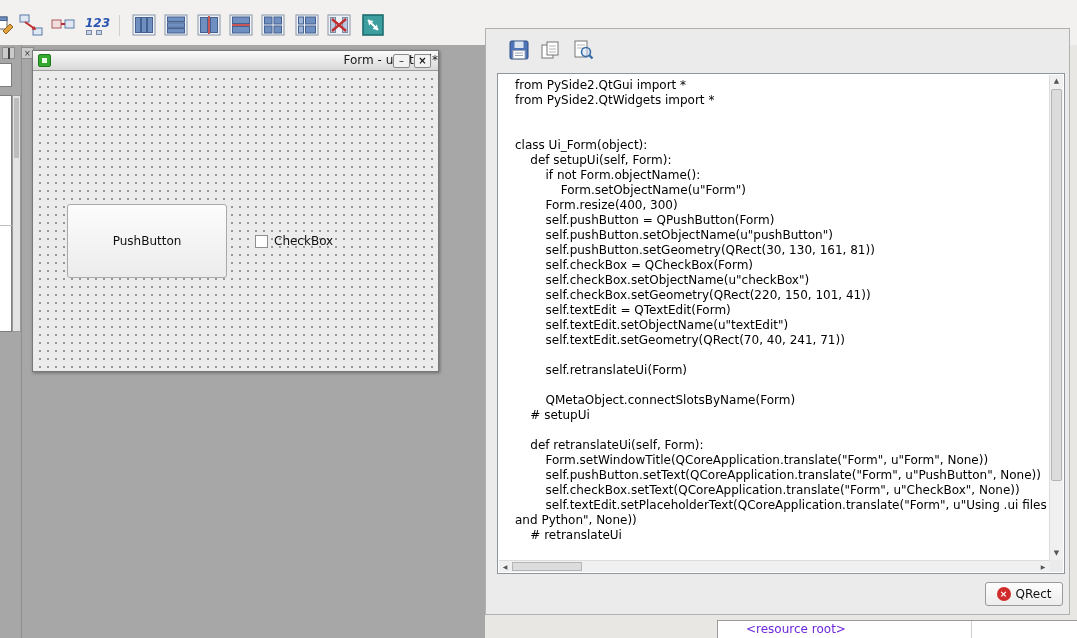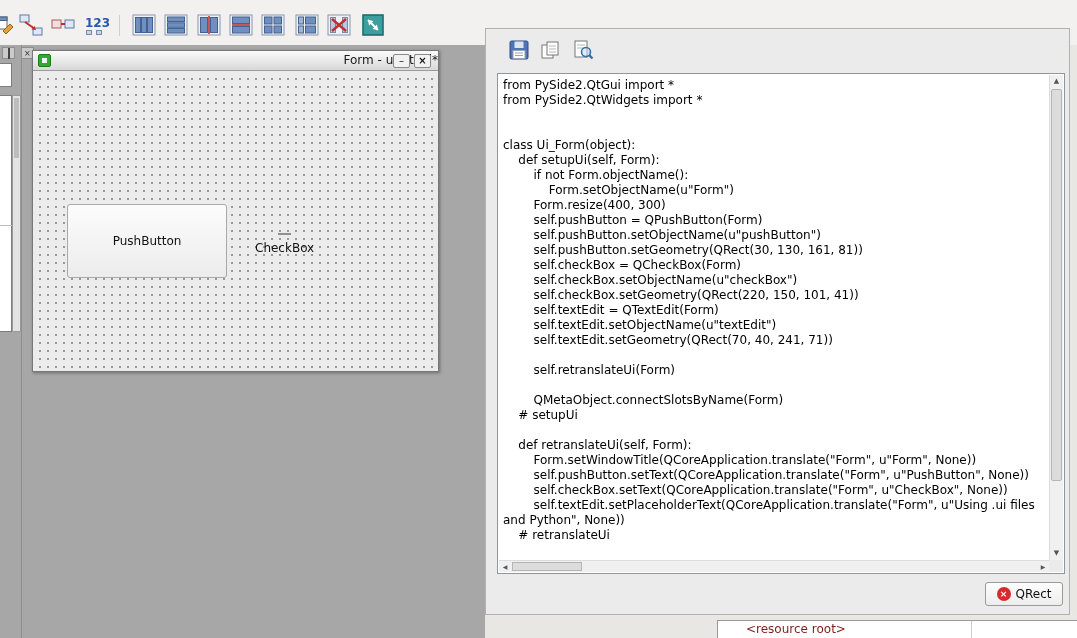--- a/index.html
+++ b/index.html
@@ -8,21 +8,21 @@
     position: relative; width: 1077px; height: 638px; overflow: hidden;
     background: #e9e7e3;
     font-family: "DejaVu Sans", "Liberation Sans", sans-serif;
     font-size: 12px; color: #111;
   }
 
   
   .topbar { position:absolute; left:0; top:0; width:1077px; height:45px; background:#f2f1ef; }
   .menubar { position:absolute; left:0; top:0; width:100%; height:9px; overflow:hidden; }
   .menu-item { position:absolute; top:-5px; color:#222; }
-  .ticon { position:absolute; top:12px; width:26px; height:26px; }
+  .ticon { position:absolute; top:12px; width:26px; height:26px;font-style:italic; }
   .ticon svg { display:block; }
   .tsep { position:absolute; top:15px; left:119px; width:1px; height:21px; background:#cfcfcf; }
   .tab-order-glyph { position:absolute; left:3px; top:4px; font-weight:bold; color:#2a55b0; font-size:12px; }
   .tab-order-sq { position:absolute; left:4px; bottom:3px; width:6px; height:5px; background:#c9d4e6; border:1px solid #7a8aa5; }
   .tab-order-sq2 { left:14px; }
 
   
   .mdi { position:absolute; left:0; top:45px; width:485px; height:593px; background:#a7a7a7; }
   .mdi-divider { position:absolute; left:21px; top:45px; width:1px; height:593px; background:#8f8f8f; }
   .dock-btns { position:absolute; left:2px; top:47px; }
@@ -57,50 +57,50 @@
   .textedit { position:absolute; left:0; top:0; right:0; bottom:0; background:#fdfdfd; border:1px solid #9f9f9f; }
   .placeholder { position:absolute; left:5px; top:3px; color:#9b9b9b; }
   .handle { position:absolute; width:7px; height:7px; background:#000080; }
   .h-nw{left:-5px;top:-5px}.h-n{left:50%;margin-left:-4px;top:-5px}.h-ne{right:-5px;top:-5px}
   .h-w{left:-5px;top:50%;margin-top:-4px}.h-e{right:-5px;top:50%;margin-top:-4px}
   .h-sw{left:-5px;bottom:-5px}.h-s{left:50%;margin-left:-4px;bottom:-5px}.h-se{right:-5px;bottom:-5px}
 
   .pushbutton { position:absolute; left:34px; top:132px; width:160px; height:74px;
                 background:linear-gradient(#fcfcfc,#ececec); border:1px solid #a9a9a9; border-radius:3px;
                 display:flex; align-items:center; justify-content:center; color:#111; }
-  .checkbox { position:absolute; left:222px; top:161px; height:16px; display:flex; align-items:center; gap:6px;flex-direction:column; }
+  .checkbox { position:absolute; left:222px; top:161px; height:16px; display:flex; align-items:center; gap:6px; }
   .cb-box { width:13px; height:13px; background:#fff; border:1px solid #8f8f8f; }
 
   
   .code-dialog { position:absolute; left:485px; top:28px; width:585px; height:587px;
                  background:#ebebeb; border:1px solid #b1b1b1; }
   .cd-icon { position:absolute; top:9px; width:24px; height:24px; cursor:pointer; }
   .code-box { position:absolute; left:11px; top:44px; width:568px; height:501px; background:#fff; border:1px solid #8f979e; }
   .code { margin:0; position:absolute; left:0; top:0; right:15px; bottom:13px; overflow:hidden;
-          padding:4px 2px 0 5px; font-family:"DejaVu Sans", "Liberation Sans", sans-serif;
+          padding:4px 2px 0 17px; font-family:"DejaVu Sans", "Liberation Sans", sans-serif;
           font-size:12px; line-height:15px; white-space:pre; color:#000; }
   .vscroll { position:absolute; top:1px; right:1px; bottom:13px; width:14px; background:#f0f0f0; border-left:1px solid #dcdcdc; }
   .vs-arrow { position:absolute; left:0; width:13px; height:13px; font-size:7px; color:#555; text-align:center; line-height:13px; }
   .vs-arrow.up { top:0; } .vs-arrow.down { bottom:0; }
   .vs-thumb { position:absolute; left:1px; top:14px; width:11px; height:392px; background:#dcdcdc; border:1px solid #b5b5b5; border-radius:2px; }
   .hscroll { position:absolute; left:1px; right:15px; bottom:1px; height:12px; background:#f0f0f0; border-top:1px solid #dcdcdc; }
   .hs-arrow { position:absolute; top:0; width:12px; height:11px; font-size:6px; color:#555; text-align:center; line-height:11px; }
   .hs-arrow.left { left:0; } .hs-arrow.right { right:0; }
   .hs-thumb { position:absolute; left:13px; top:1px; width:70px; height:9px; background:#dcdcdc; border:1px solid #b5b5b5; }
   .scroll-corner { position:absolute; right:1px; bottom:1px; width:14px; height:12px; background:#ebebeb; }
   .close-btn { position:absolute; left:499px; top:553px; width:78px; height:24px;
                background:linear-gradient(#fdfdfd,#ededed); border:1px solid #9a9a9a; border-radius:3px;
                display:flex; align-items:center; justify-content:center; gap:5px; cursor:pointer; }
   .close-badge { width:14px; height:14px; border-radius:50%; background:#d22d2d; color:#fff;
                  font-size:9px; line-height:14px; text-align:center; font-weight:bold; }
 
   
   .resource-panel { position:absolute; left:717px; top:620px; width:360px; height:18px; background:#fff;
                     border-top:1px solid #9a9a9a; border-left:1px solid #9a9a9a; }
-  .res-root { position:absolute; left:28px; top:1px; color:#7f1d1d; }
+  .res-root { position:absolute; left:28px; top:1px; color:#6d28d9; }
   .res-divider { position:absolute; left:253px; top:0; width:1px; height:18px; background:#cfcfcf; }
 </style>
 </head>
 <body>
 
 <div id="app">
 
   <div class="topbar">
 
     <div class="ticon" style="left:-10px">

